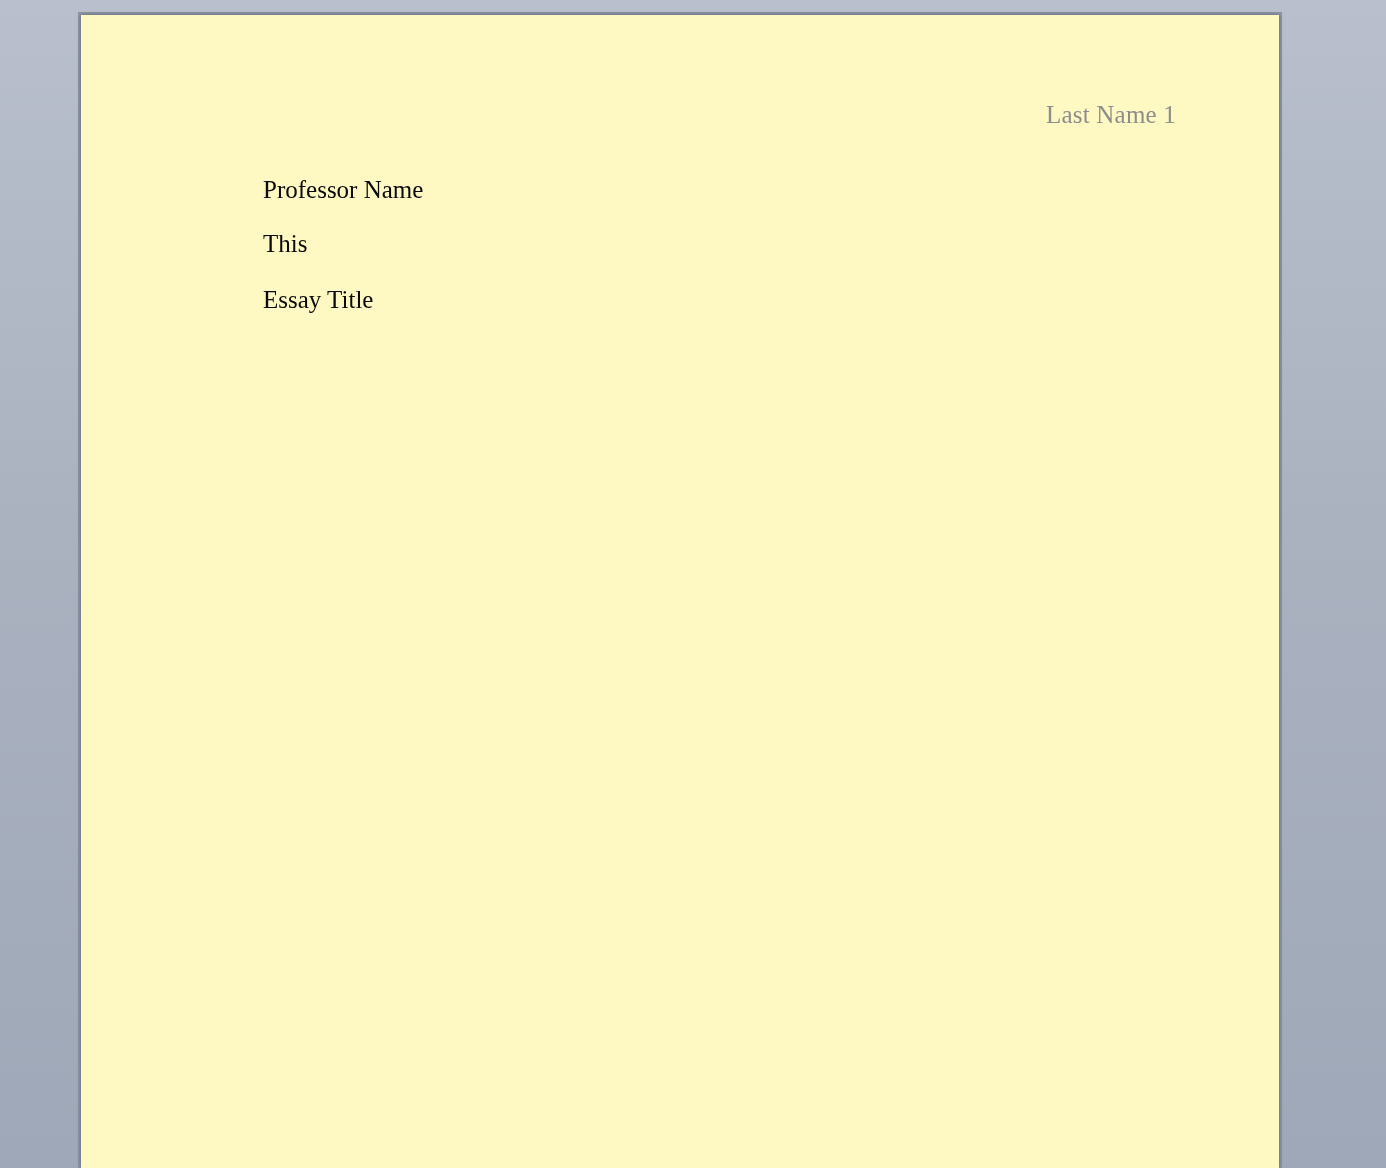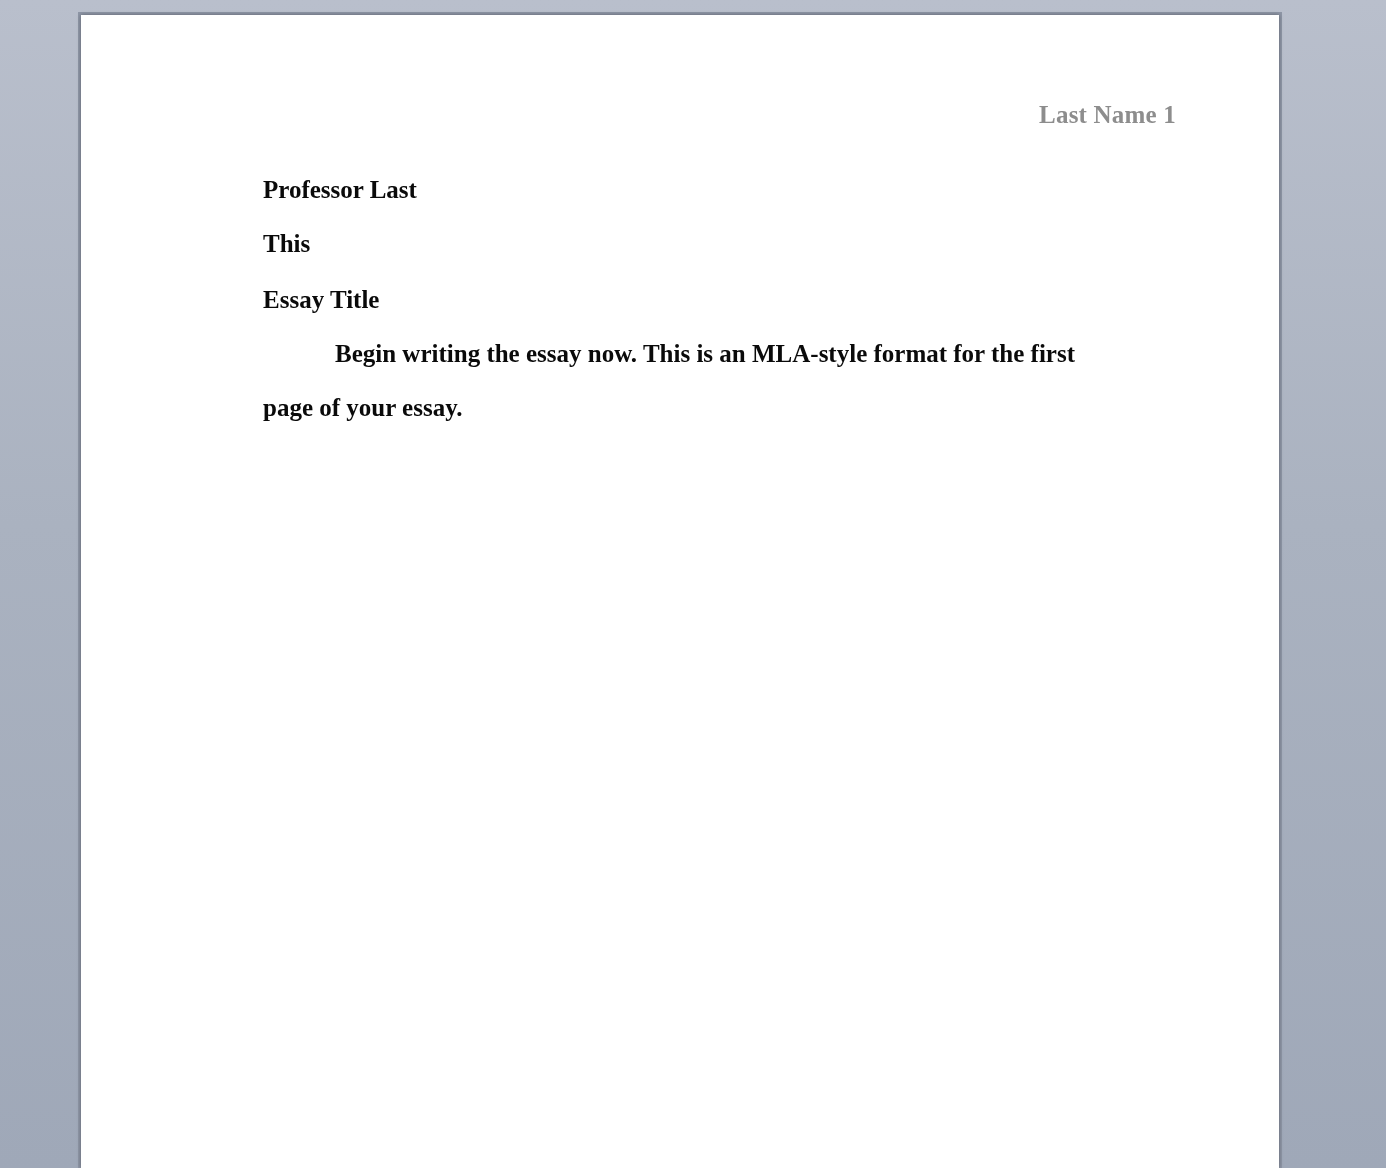--- a/index.html
+++ b/index.html
@@ -27,24 +27,23 @@
     height: 1156px;
     background: #8e96a6;
     filter: none;
   }
   .page {
     position: absolute;
     left: 81px;
     top: 15px;
     width: 1198px;
     height: 1153px;
-    background: #ffffff;
+    background: #fef9c3;
     box-shadow: 0 0 4px rgba(0,0,0,0.35);
     overflow: hidden;
-    font-weight: bold;
   }
   .header-right {
     position: absolute;
     right: 103px;
     top: 86px;
     font-family: "Liberation Serif", serif;
     font-size: 25px;
     color: #8d8d8d;
     letter-spacing: 0.2px;
     white-space: nowrap;
@@ -86,23 +85,22 @@
 <div class="backdrop"></div>
 <div class="page-shadow"></div>
 
 <div class="page">
 
   <div class="header-right">Last Name 1</div>
 
   <div class="body-block">
 
 
-    <div class="line">Professor Last</div>
+    <div class="line">Professor Name</div>
 
 
     <div class="line">This</div>
 
     <div class="title">Essay Title</div>
 
-    <div class="paragraph">Begin writing the essay now. This is an MLA-style format for the first page of your essay.</div>
 
   </div>
 </div>
 
 </body></html>

